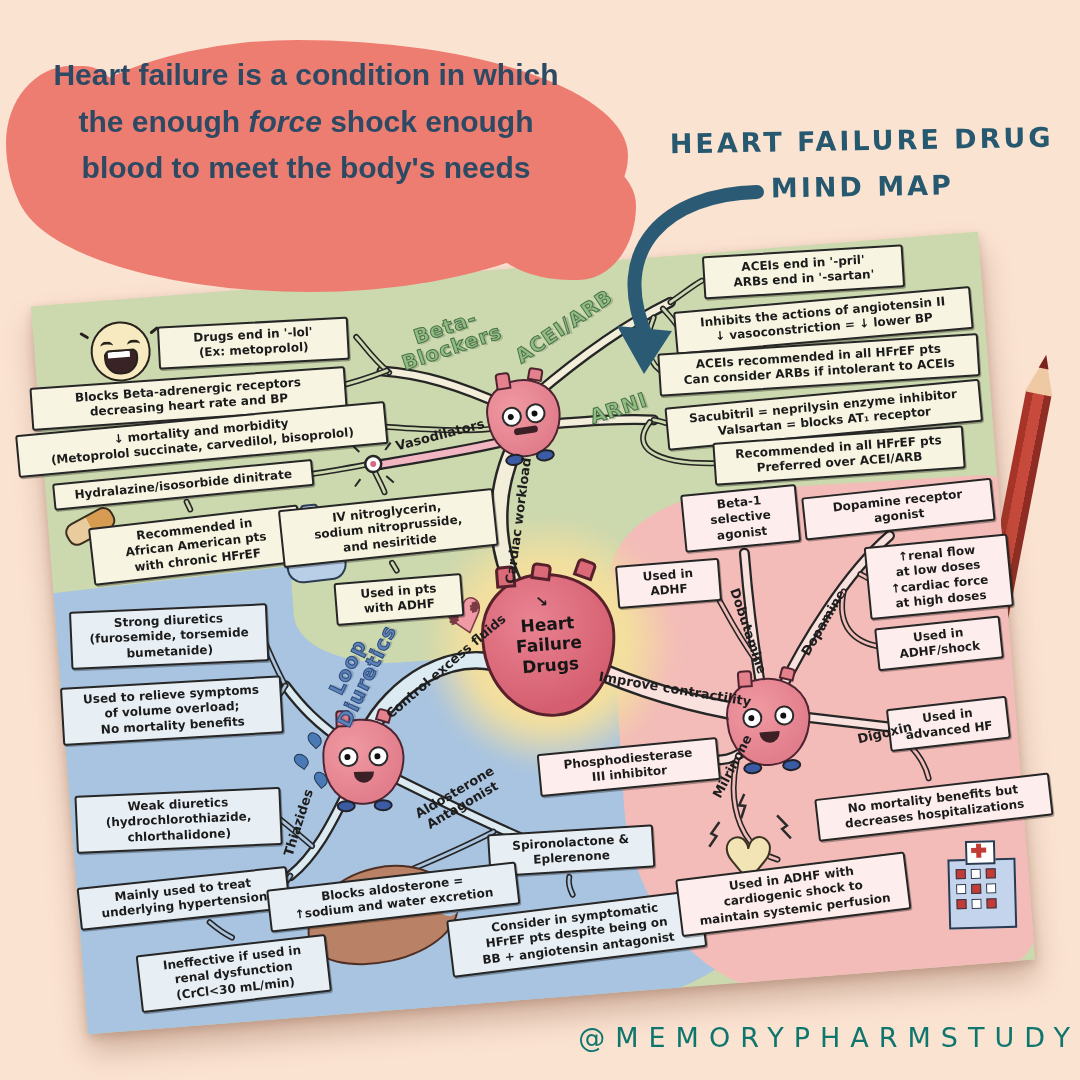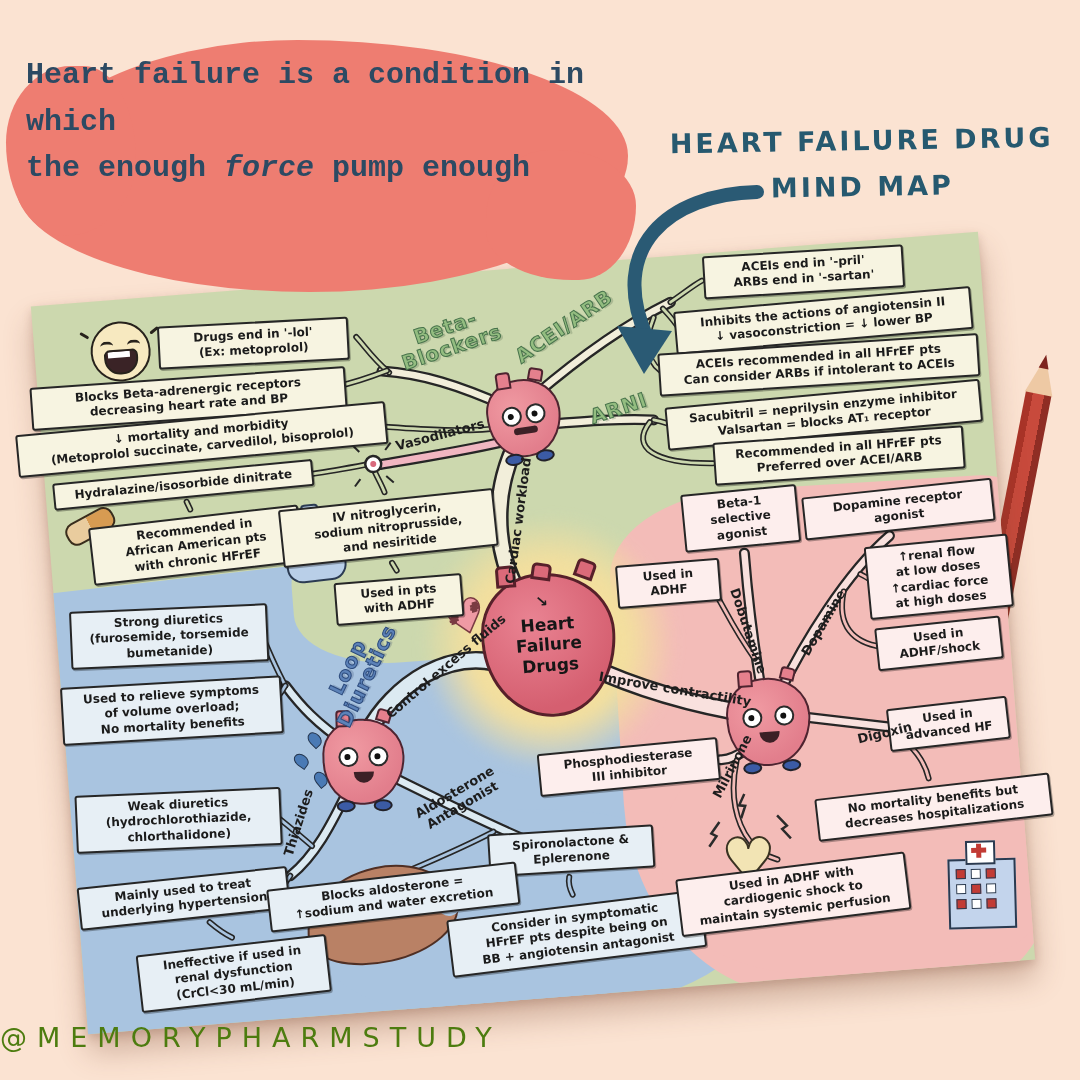--- a/index.html
+++ b/index.html
@@ -6,22 +6,22 @@
   body{width:1080px;height:1080px;position:relative;overflow:hidden;
        background:#fbe3d2;font-family:"DejaVu Sans",sans-serif}
 
   
   .quote-blob{position:absolute;left:16px;top:40px;width:612px;height:252px;
     background:#ee7d71;border-radius:46% 54% 52% 48% / 58% 46% 54% 42%;z-index:3}
   .quote-blob::before{content:"";position:absolute;left:-10px;top:26px;width:130px;height:170px;
     background:#ee7d71;border-radius:50% 40% 55% 45%/45% 55% 45% 55%}
   .quote-blob::after{content:"";position:absolute;right:-8px;bottom:12px;width:150px;height:130px;
     background:#ee7d71;border-radius:45% 55% 40% 60%/55% 45% 60% 40%}
-  .quote-text{position:absolute;left:26px;top:52px;width:560px;z-index:4;
-    font-family:Liberation Mono, monospace;font-weight:700;font-size:30px;line-height:1.55;color:#2c4a63}
+  .quote-text{position:absolute;left:26px;top:52px;width:560px;z-index:4;text-align:center;
+    font-family:Liberation Sans, sans-serif;font-weight:700;font-size:30px;line-height:1.55;color:#2c4a63}
   .quote-text em{font-style:italic}
   .map-label{position:absolute;left:652px;top:118px;width:420px;z-index:4;text-align:center;
     font-weight:800;font-size:27px;letter-spacing:3px;color:#26596f;transform:rotate(-1deg);line-height:1.7}
 
   
   #arrow-svg{position:absolute;left:0;top:0;z-index:8;pointer-events:none}
 
   
   .pencil{position:absolute;left:1026px;top:392px;width:26px;height:250px;z-index:1;
     transform:rotate(11deg);transform-origin:top center;
@@ -134,30 +134,31 @@
     border:2px solid #2a3a50}
   .hospital .cross-v{position:absolute;left:37px;top:3px;width:5px;height:14px;background:#c23b35}
   .hospital .cross-h{position:absolute;left:32px;top:7px;width:15px;height:5px;background:#c23b35}
   .hospital .win{position:absolute;left:16px;top:28px;width:48px;height:48px;display:grid;
     grid-template-columns:repeat(3,10px);grid-auto-rows:10px;gap:5px}
   .hospital .win i{display:block;border:1.5px solid #2a3a50}
   .hospital .win i:nth-child(odd){background:#c23b35}
   .hospital .win i:nth-child(even){background:#fff}
 
   
-  .watermark{position:absolute;left:0;top:1022px;width:1080px;z-index:9;text-align:left;
-    font-size:27px;letter-spacing:10px;color:#4d7c0f}
+  .watermark{position:absolute;left:0;top:1022px;width:1080px;z-index:9;text-align:right;
+    font-size:27px;letter-spacing:10px;color:#0f766e}
 </style>
 </head>
 <body>
 
 <div class="quote-blob"></div>
 <div class="quote-text">
   <span>Heart failure is a condition in which</span><br>
-  <span>the enough </span><em>force</em><span> pump enough</span><br>
+  <span>the enough </span><em>force</em><span> shock enough</span><br>
+  <span>blood to meet the body's needs</span>
 </div>
 
 <div class="map-label">
   <span>HEART FAILURE DRUG</span><br>
   <span>MIND MAP</span>
 </div>
 
 <div class="pencil"></div>
 
 <div id="map">

